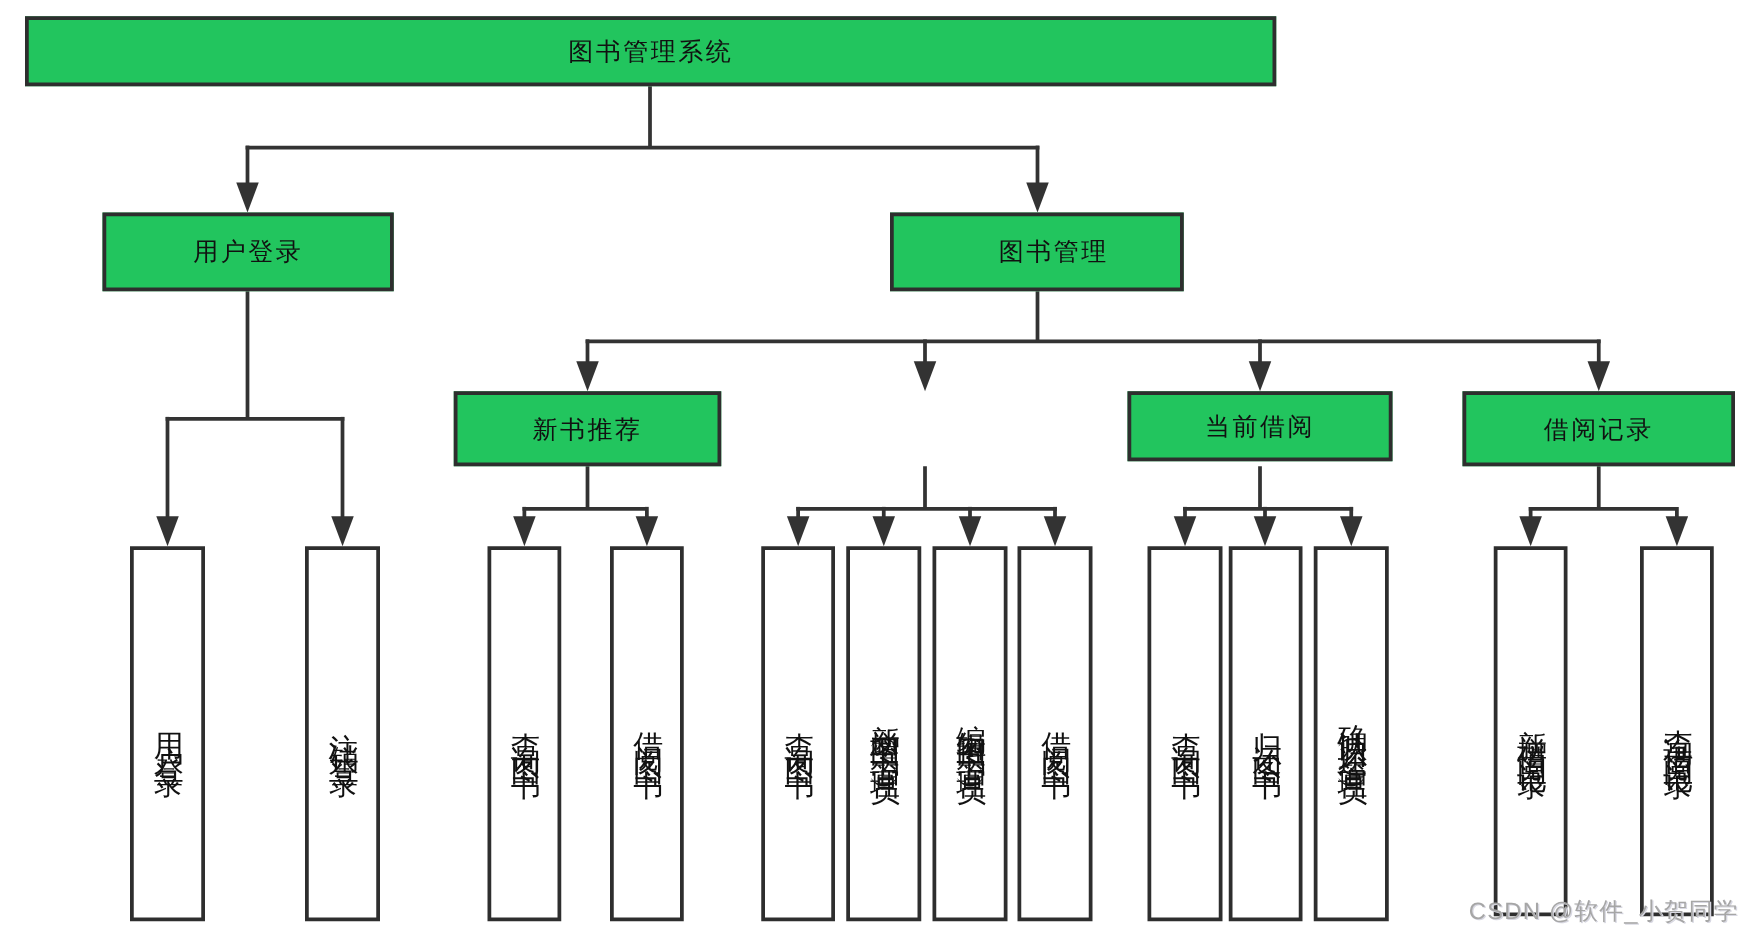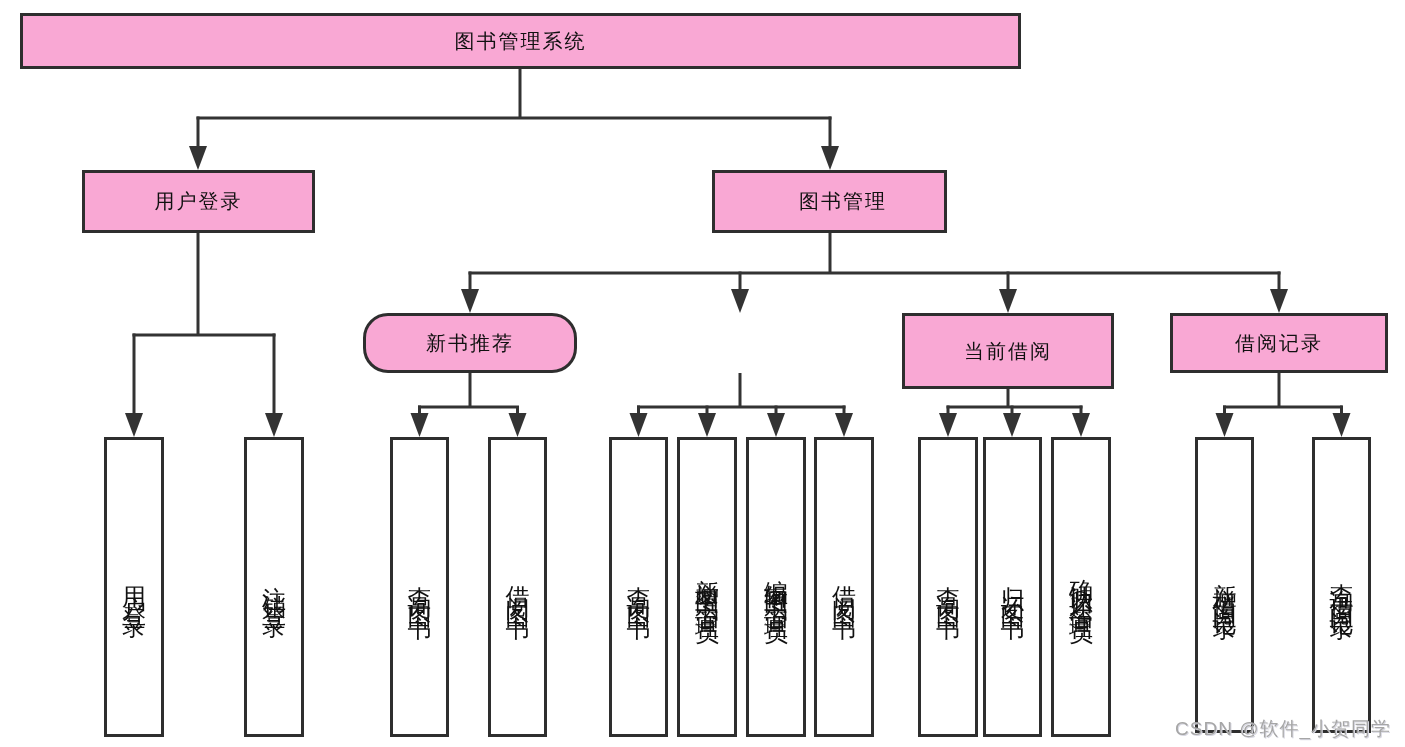--- a/index.html
+++ b/index.html
@@ -16,21 +16,21 @@
     position: absolute;
     left: 0; top: 0;
     width: 1405px; height: 747px;
     pointer-events: none;
   }
   #connectors line { stroke: #333333; stroke-width: 3; }
   #connectors polygon { fill: #333333; }
   .hbox {
     position: absolute;
     box-sizing: border-box;
-    background: #f9a8d4;
+    background: #22c55e;
     border: 3px solid #2e2e2e;
     display: flex;
     align-items: center;
     justify-content: center;
     font-size: 20px;
     letter-spacing: 2px;
     color: #111111;
   }
   .vbox {
     position: absolute;
@@ -151,24 +151,24 @@
     <span>图书管理系统</span>
   </div>
 
   <div class="hbox" style="left:82px; top:170px; width:233px; height:63px;">
     <span>用户登录</span>
   </div>
   <div class="hbox" style="left:712px; top:170px; width:235px; height:63px;padding-left:27px;">
     <span>图书管理</span>
   </div>
 
-  <div class="hbox" style="left:363px; top:313px; width:214px; height:60px;border-radius:25px;">
+  <div class="hbox" style="left:363px; top:313px; width:214px; height:60px;">
     <span>新书推荐</span>
   </div>
-  <div class="hbox" style="left:902px; top:313px; width:212px; height:76px;">
+  <div class="hbox" style="left:902px; top:313px; width:212px; height:56px;">
     <span>当前借阅</span>
   </div>
   <div class="hbox" style="left:1170px; top:313px; width:218px; height:60px;">
     <span>借阅记录</span>
   </div>
 
   <div class="vbox sp4" style="left:104px; width:60px;">
     <span>用户登录</span>
   </div>
   <div class="vbox sp4" style="left:244px; width:60px;">

